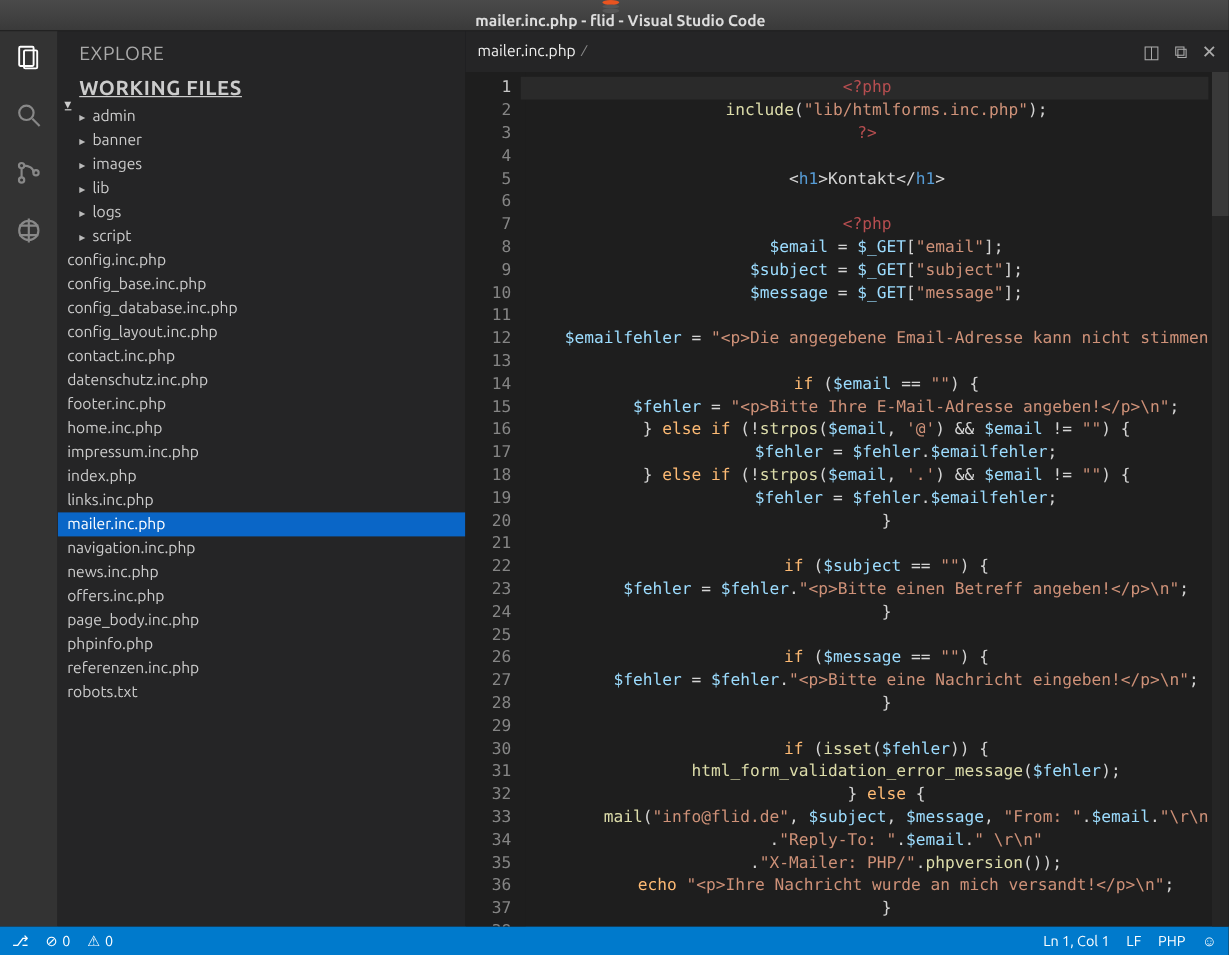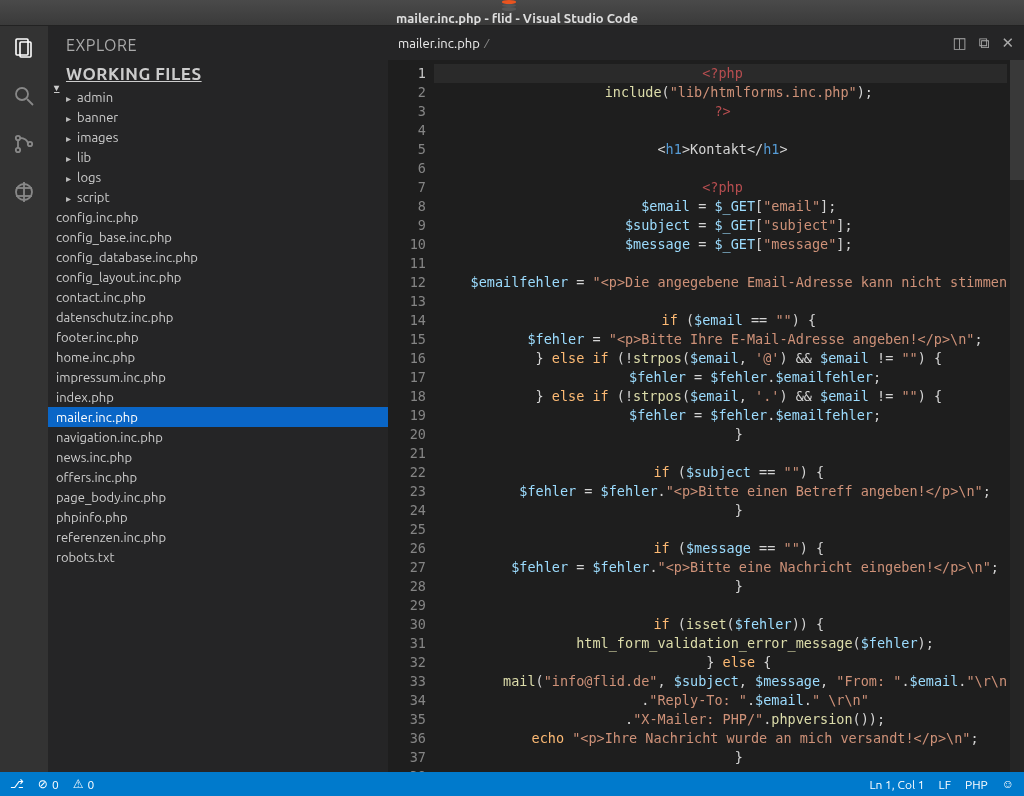--- a/index.html
+++ b/index.html
@@ -126,20 +126,21 @@
         <div class="item">config.inc.php</div>
         <div class="item">config_base.inc.php</div>
         <div class="item">config_database.inc.php</div>
         <div class="item">config_layout.inc.php</div>
         <div class="item">contact.inc.php</div>
         <div class="item">datenschutz.inc.php</div>
         <div class="item">footer.inc.php</div>
         <div class="item">home.inc.php</div>
         <div class="item">impressum.inc.php</div>
         <div class="item">index.php</div>
+        <div class="item">links.inc.php</div>
         <div class="item selected">mailer.inc.php</div>
         <div class="item">navigation.inc.php</div>
         <div class="item">news.inc.php</div>
         <div class="item">offers.inc.php</div>
         <div class="item">page_body.inc.php</div>
         <div class="item">phpinfo.php</div>
         <div class="item">referenzen.inc.php</div>
         <div class="item">robots.txt</div>
       </div>
   </div>

